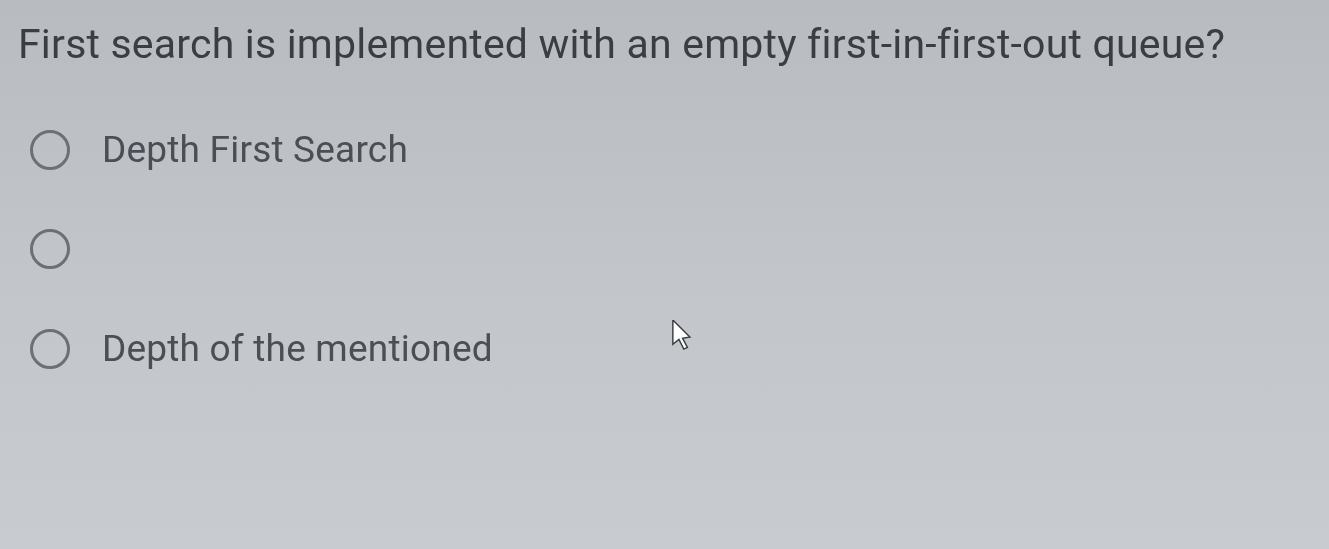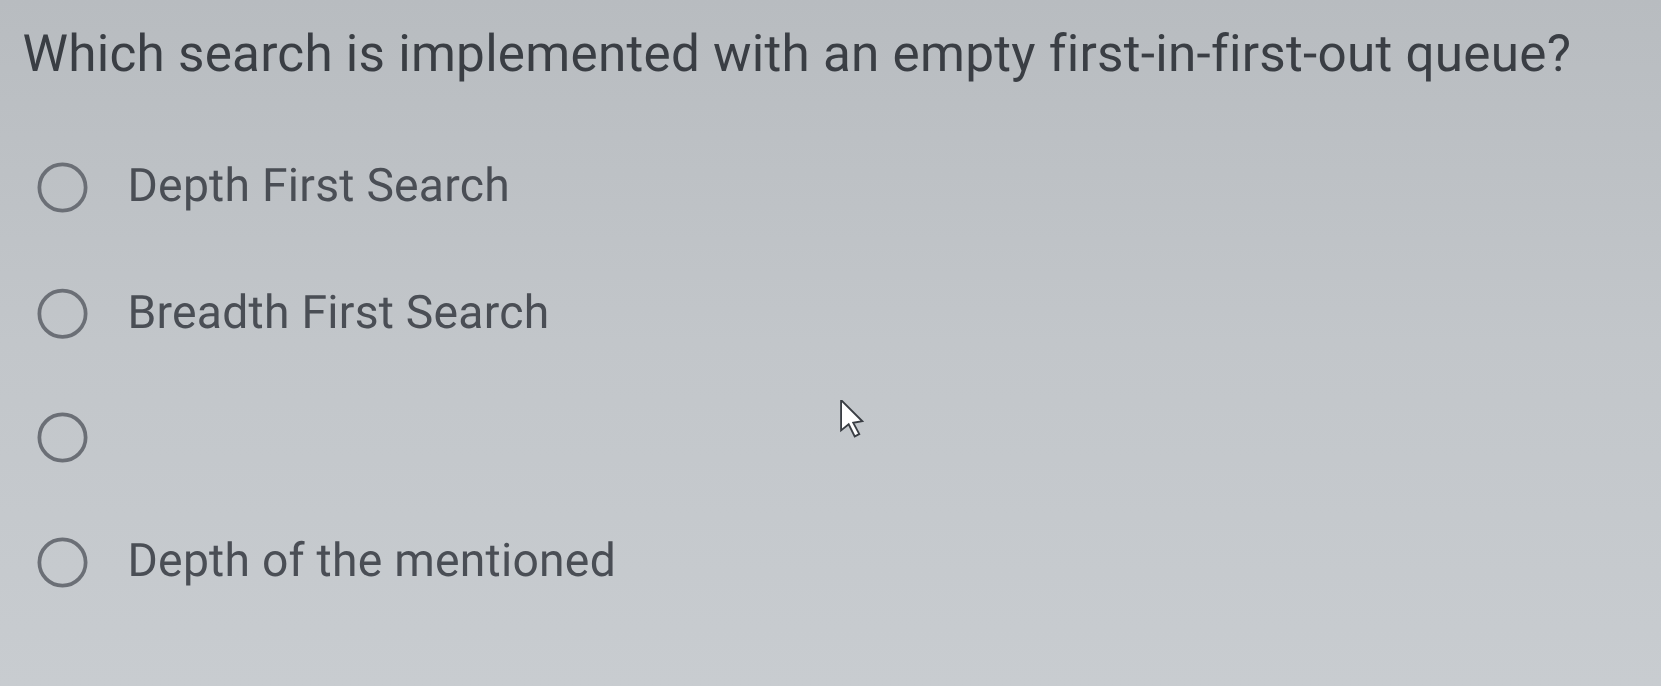--- a/index.html
+++ b/index.html
@@ -52,30 +52,26 @@
     .cursor {
       position: absolute;
       left: 672px;
       top: 320px;
       pointer-events: none;
     }
   </style>
 </head>
 <body>
 
-<div class="question-text">Which search is implemented with an empty first-in-first-out queue?</div>
+<div class="question-text">First search is implemented with an empty first-in-first-out queue?</div>
 
 <div class="options">
   <div class="option">
     <div class="radio"></div>
     <div class="option-label">Depth First Search</div>
-  </div>
-  <div class="option">
-    <div class="radio"></div>
-    <div class="option-label">Breadth First Search</div>
   </div>
   <div class="option">
     <div class="radio"></div>
   </div>
   <div class="option">
     <div class="radio"></div>
     <div class="option-label">Depth of the mentioned</div>
   </div>
 </div>
 

